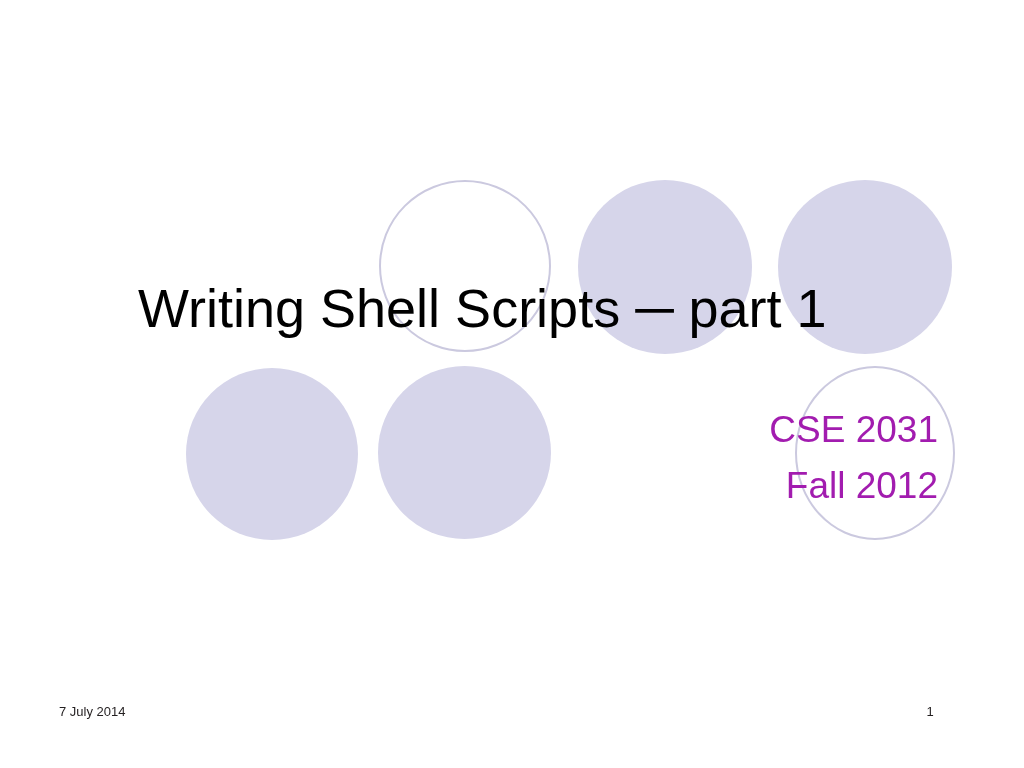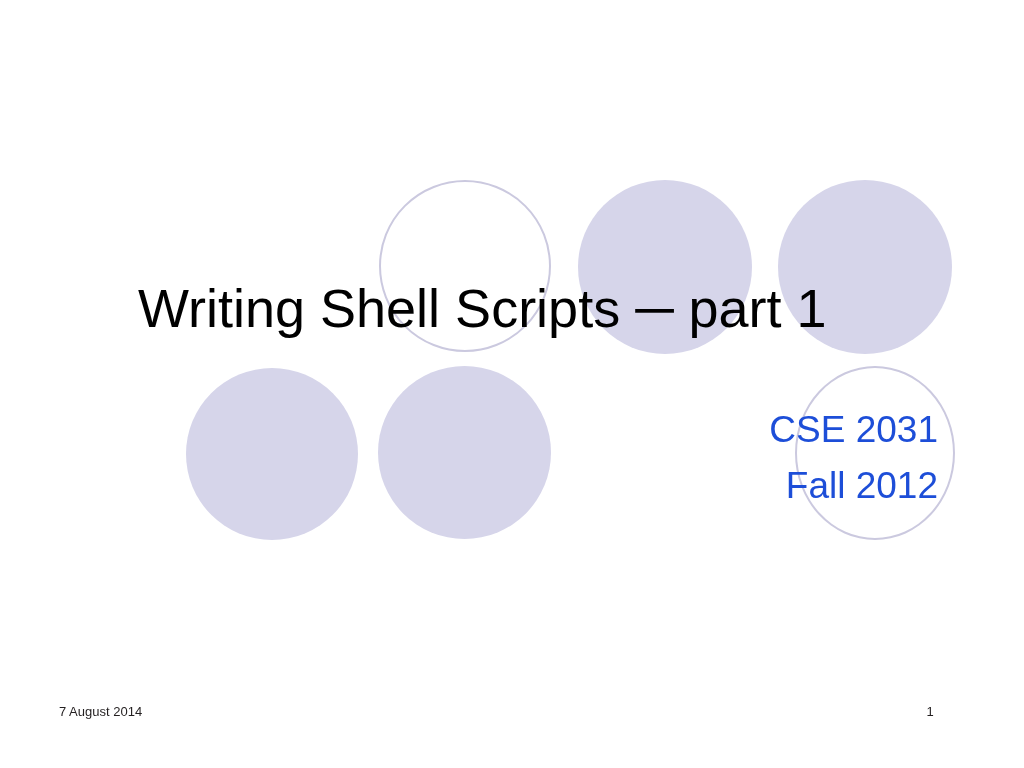--- a/index.html
+++ b/index.html
@@ -81,21 +81,21 @@
     top: 402px;
     width: 418px;
     text-align: right;
   }
   .subtitle-line {
     margin: 0;
     font-family: "Liberation Sans", sans-serif;
     font-size: 37px;
     font-weight: normal;
     line-height: 56px;
-    color: #1d4ed8;
+    color: #a21caf;
     white-space: nowrap;
   }
 
   
   #footer-date {
     position: absolute;
     left: 59px;
     top: 704px;
     font-family: "Liberation Sans", sans-serif;
     font-size: 13px;
@@ -131,18 +131,18 @@
 
     <div id="title-block">
       <h1 id="slide-title">Writing Shell Scripts ─ part 1</h1>
     </div>
 
     <div id="subtitle-block">
       <p class="subtitle-line">CSE 2031</p>
       <p class="subtitle-line">Fall 2012</p>
     </div>
 
-    <div id="footer-date">7 August 2014</div>
+    <div id="footer-date">7 July 2014</div>
 
     <div id="footer-pagenum">1</div>
 
   </div>
 </div>
 
 </body></html>

